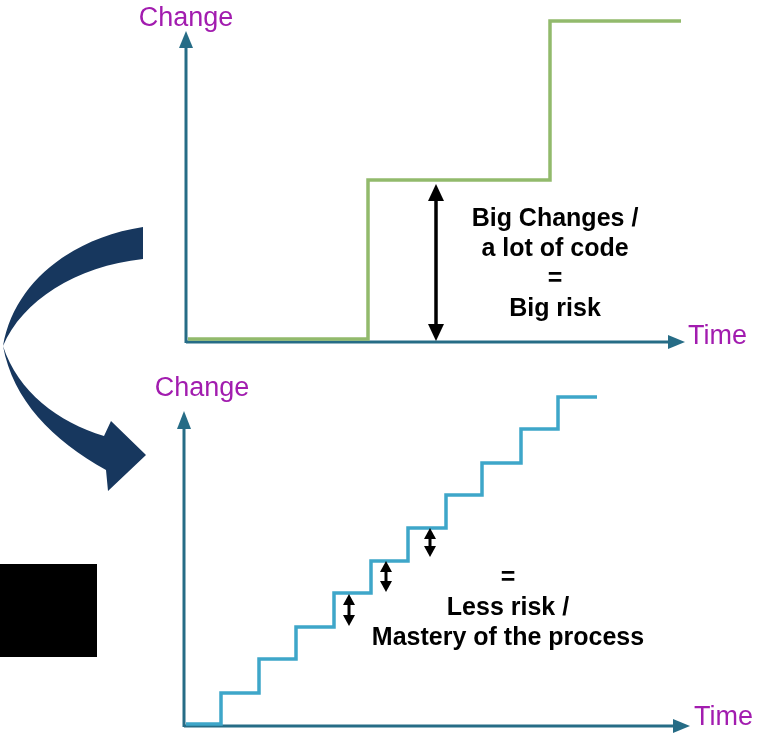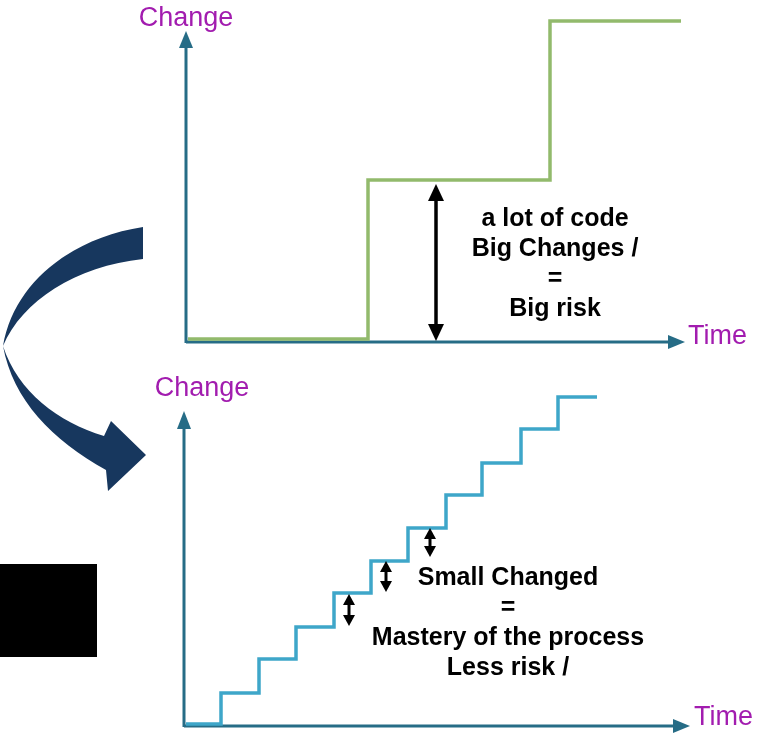--- a/index.html
+++ b/index.html
@@ -96,30 +96,29 @@
     </g>
   </svg>
 
   <div class="blackbox"></div>
 
   <div class="lbl axis-lbl" style="left:130px;top:3px;width:112px;text-align:center;">Change</div>
 
   <div class="lbl axis-lbl" style="left:688px;top:321px;">Time</div>
 
   <div class="annot" style="left:430px;top:202px;width:250px;">
+    <div>Big Changes /</div>
     <div>a lot of code</div>
-    <div>Big Changes /</div>
     <div>=</div>
     <div>Big risk</div>
   </div>
 
   <div class="lbl axis-lbl" style="left:146px;top:373px;width:112px;text-align:center;">Change</div>
 
   <div class="lbl axis-lbl" style="left:694px;top:702px;">Time</div>
 
   <div class="annot" style="left:358px;top:561px;width:300px;">
-    <div>Small Changed</div>
     <div>=</div>
+    <div>Less risk /</div>
     <div>Mastery of the process</div>
-    <div>Less risk /</div>
   </div>
 
 </div>
 
 </body></html>

